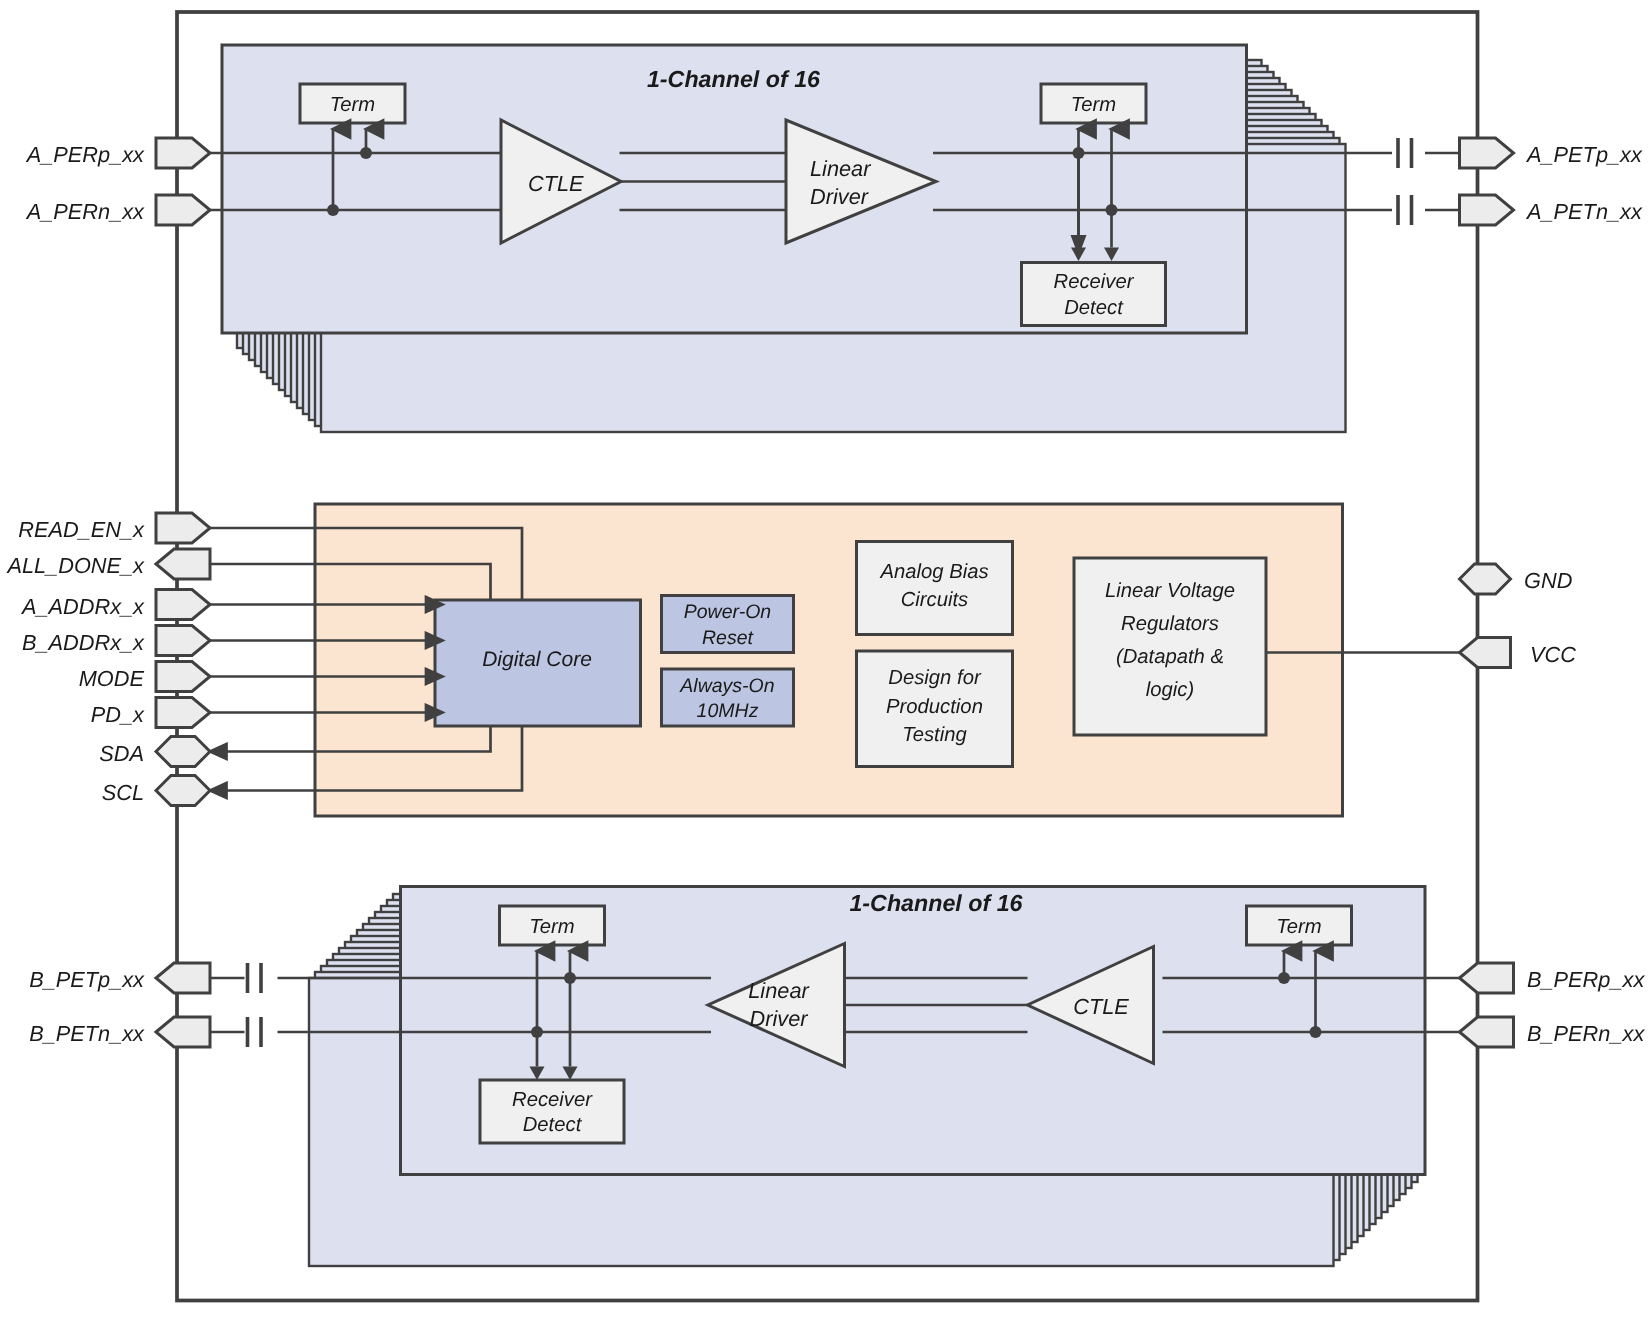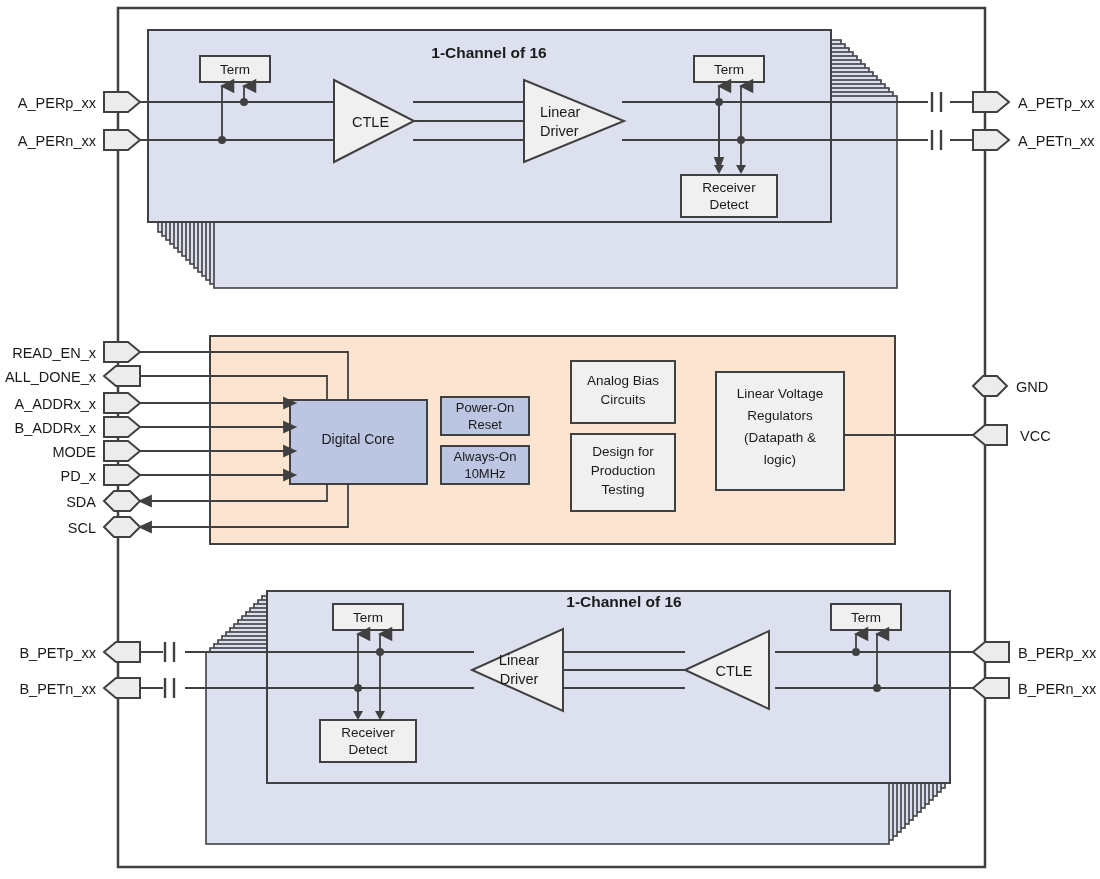--- a/index.html
+++ b/index.html
@@ -1,17 +1,17 @@
 <!DOCTYPE html>
 <html><head>
 <meta charset="utf-8">
 <style>
   html,body{margin:0;padding:0;background:#ffffff;}
   body{width:1100px;height:879px;font-family:"Liberation Sans",sans-serif;}
-  #stage{position:relative;width:1100px;height:879px;overflow:hidden;background:#fff;}
+  #stage{position:relative;width:1100px;height:879px;overflow:hidden;background:#fff;font-style:italic;}
   svg{display:block;}
   .lbl{font-family:"Liberation Sans",sans-serif;}
 </style>
 </head>
 <body>
 
 <div id="stage">
 <svg width="1100" height="879" viewBox="0 0 1100 879" xmlns="http://www.w3.org/2000/svg">
 
   <defs>

